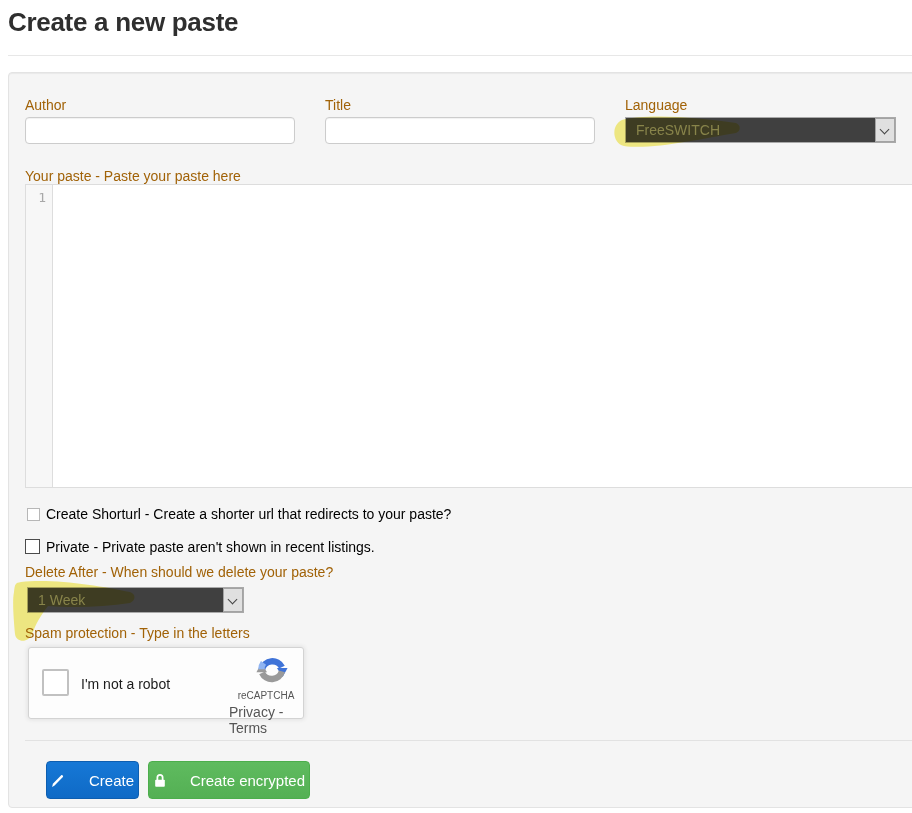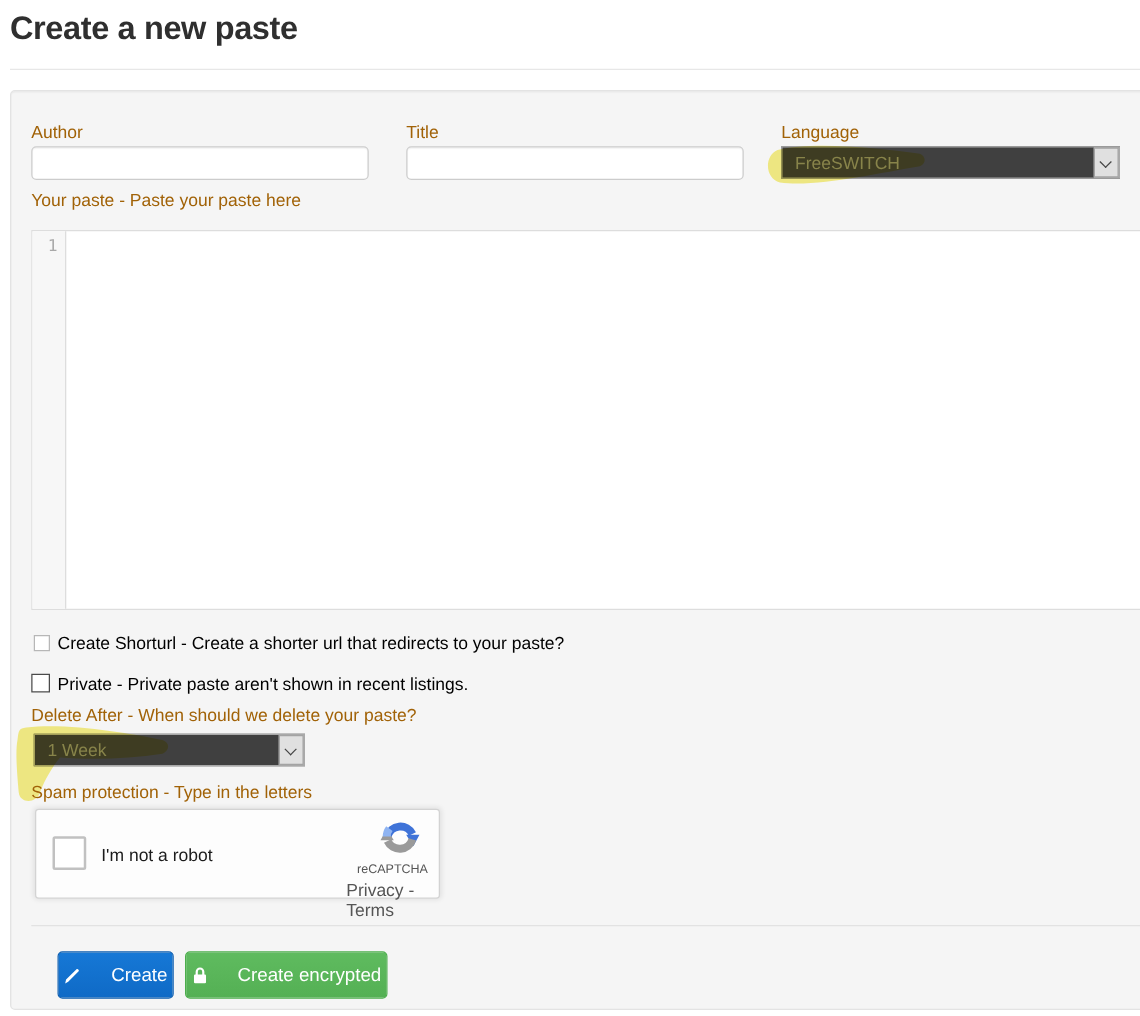--- a/index.html
+++ b/index.html
@@ -89,21 +89,21 @@
   }
 
   
   .cb { background: #fff; }
   .cb.light { border: 1px solid #b7b7b7; }
   .cb.dark  { border: 1px solid #4b4b4b; }
   .cb-label { font-size: 14px; color: #000000; }
 
   
   .recaptcha {
-    left: 28px; top: 647px; width: 324px; height: 72px;
+    left: 28px; top: 647px; width: 276px; height: 72px;
     background: #fdfdfd;
     border: 1px solid #d3d3d3;
     border-radius: 3px;
     box-shadow: 0 0 4px 1px rgba(0,0,0,0.08);
   }
   .rc-checkbox {
     position: absolute; left: 13px; top: 21px;
     width: 27px; height: 27px;
     background: #fff;
     border: 2px solid #c1c1c1;
@@ -170,21 +170,21 @@
   <span class="sel-text">FreeSWITCH</span>
   <span class="sel-btn">
     <span class="sel-chev"></span>
   </span>
 </div>
 
 <svg class="abs highlight-svg" style="left:608px; top:110px;" width="150" height="46" viewBox="0 0 150 46">
   <path d="M 14 10 C 42 3, 92 8, 128 13 C 133 15, 133 21, 128 23 C 92 29, 44 40, 16 36 C 4 33, 3 15, 14 10 Z" fill="#f2e73c" opacity="0.62"></path>
 </svg>
 
-<div class="abs field-label" style="left:25px; top:152px;">Your paste - Paste your paste here</div>
+<div class="abs field-label" style="left:25px; top:168px;">Your paste - Paste your paste here</div>
 <div class="abs editor">
   <div class="gutter">
     <span class="linenum">1</span>
   </div>
 </div>
 
 <div class="abs cb light" style="left:27px; top:508px; width:13px; height:13px;"></div>
 <div class="abs cb-label" style="left:46px; top:506px;">Create Shorturl - Create a shorter url that redirects to your paste?</div>
 
 <div class="abs cb dark" style="left:25px; top:539px; width:15px; height:15px;"></div>

